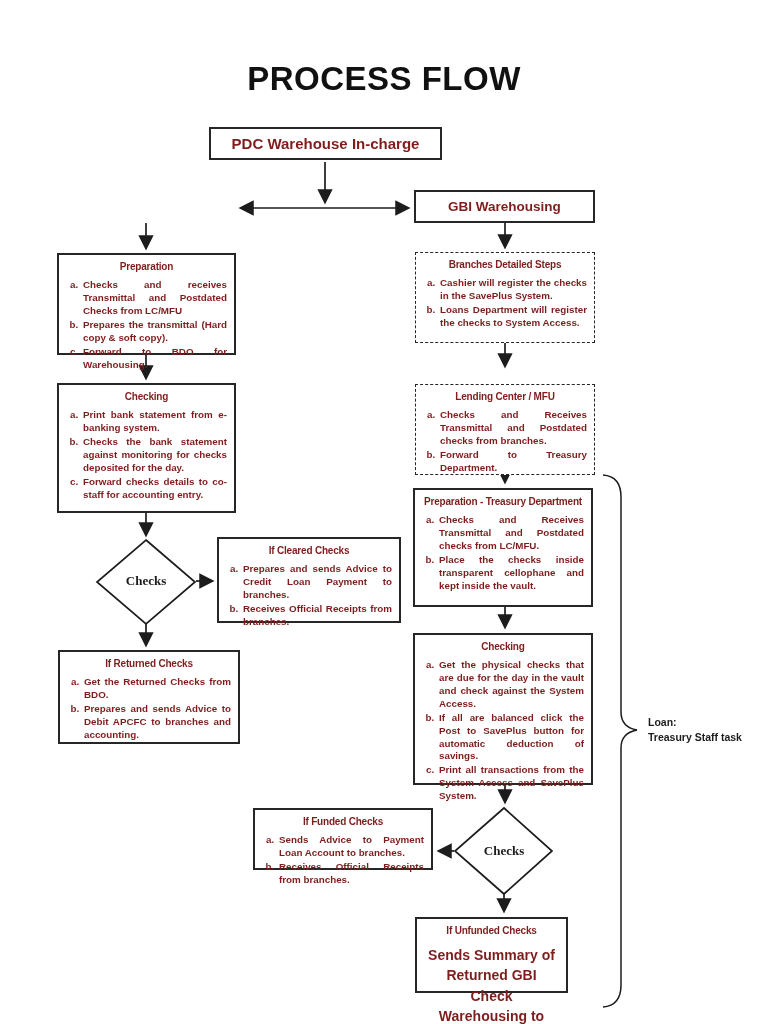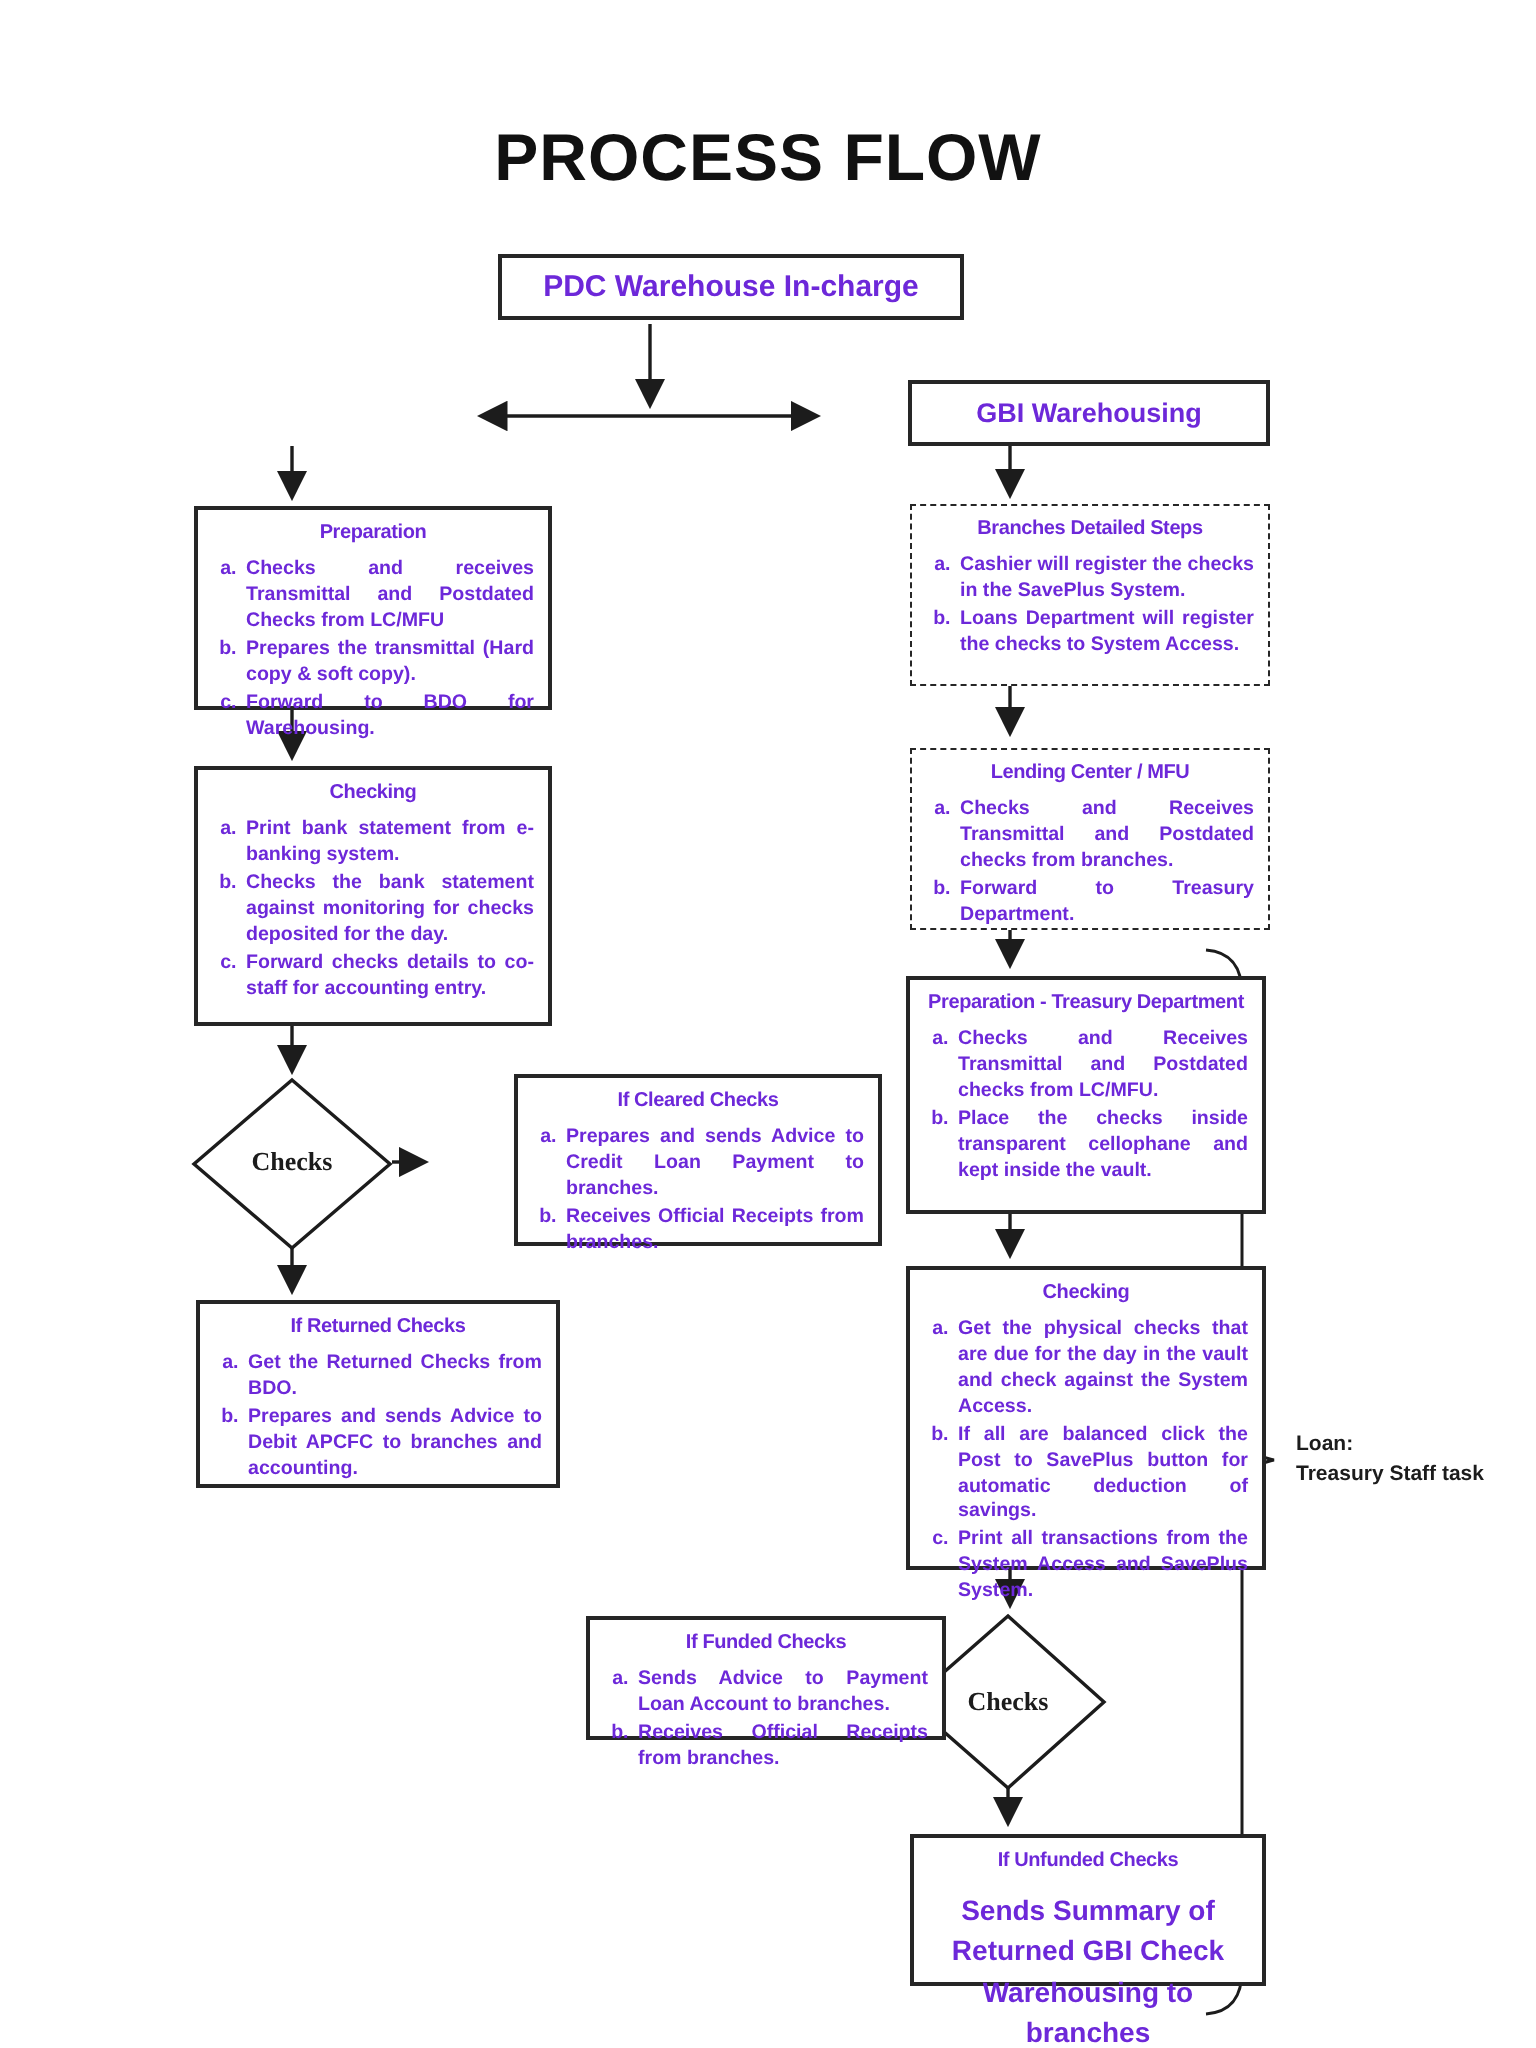--- a/index.html
+++ b/index.html
@@ -7,21 +7,21 @@
     position:relative;width:768px;height:1024px;background:#ffffff;
     font-family:"Liberation Sans",sans-serif;color:#1c1c1c;overflow:hidden;
   }
   .connectors{position:absolute;left:0;top:0;width:768px;height:1024px;}
   .page-title{
     position:absolute;left:0;top:60px;width:768px;text-align:center;
     font-size:33px;font-weight:bold;letter-spacing:0.5px;color:#111;margin:0;
   }
   .node{
     position:absolute;box-sizing:border-box;background:#fff;
-    border:2px solid #262626;font-weight:bold;color:#6d28d9;margin-left:40px;
+    border:2px solid #262626;font-weight:bold;color:#7f1d1d;
   }
   .node.dashed{border:1.6px dashed #262626;}
   .hdr{display:flex;align-items:center;justify-content:center;text-align:center;}
   .hdr.big{font-size:15px;}
   .hdr.mid{font-size:13.5px;}
   .box-title{
     text-align:center;font-size:10px;padding-top:6px;letter-spacing:-0.2px;
     white-space:nowrap;
   }
   .step ol{
@@ -121,21 +121,21 @@
   </div>
 
   <div class="node step dashed" style="left:415px;top:252px;width:180px;height:91px;">
     <div class="box-title">Branches Detailed Steps</div>
     <ol>
       <li>Cashier will register the checks in the SavePlus System.</li>
       <li>Loans Department will register the checks to System Access.</li>
     </ol>
   </div>
 
-  <div class="node step dashed" style="left:415px;top:374px;width:180px;height:91px;">
+  <div class="node step dashed" style="left:415px;top:384px;width:180px;height:91px;">
     <div class="box-title">Lending Center / MFU</div>
     <ol>
       <li>Checks and Receives Transmittal and Postdated checks from branches.</li>
       <li>Forward to Treasury Department.</li>
     </ol>
   </div>
 
   <div class="node step" style="left:413px;top:488px;width:180px;height:119px;">
     <div class="box-title">Preparation - Treasury Department</div>
     <ol>
@@ -156,21 +156,21 @@
   <div class="diamond-label" style="left:456px;top:843px;">Checks</div>
 
   <div class="node step" style="left:253px;top:808px;width:180px;height:62px;">
     <div class="box-title">If Funded Checks</div>
     <ol>
       <li>Sends Advice to Payment Loan Account to branches.</li>
       <li>Receives Official Receipts from branches.</li>
     </ol>
   </div>
 
-  <div class="node" style="left:415px;top:917px;width:178px;height:76px;">
+  <div class="node" style="left:415px;top:917px;width:153px;height:76px;">
     <div class="box-title">If Unfunded Checks</div>
     <div class="center-body">Sends Summary of Returned GBI Check Warehousing to branches</div>
   </div>
 
   <div class="note">
     <div>Loan:</div>
     <div>Treasury Staff task</div>
   </div>
 
 </div>

